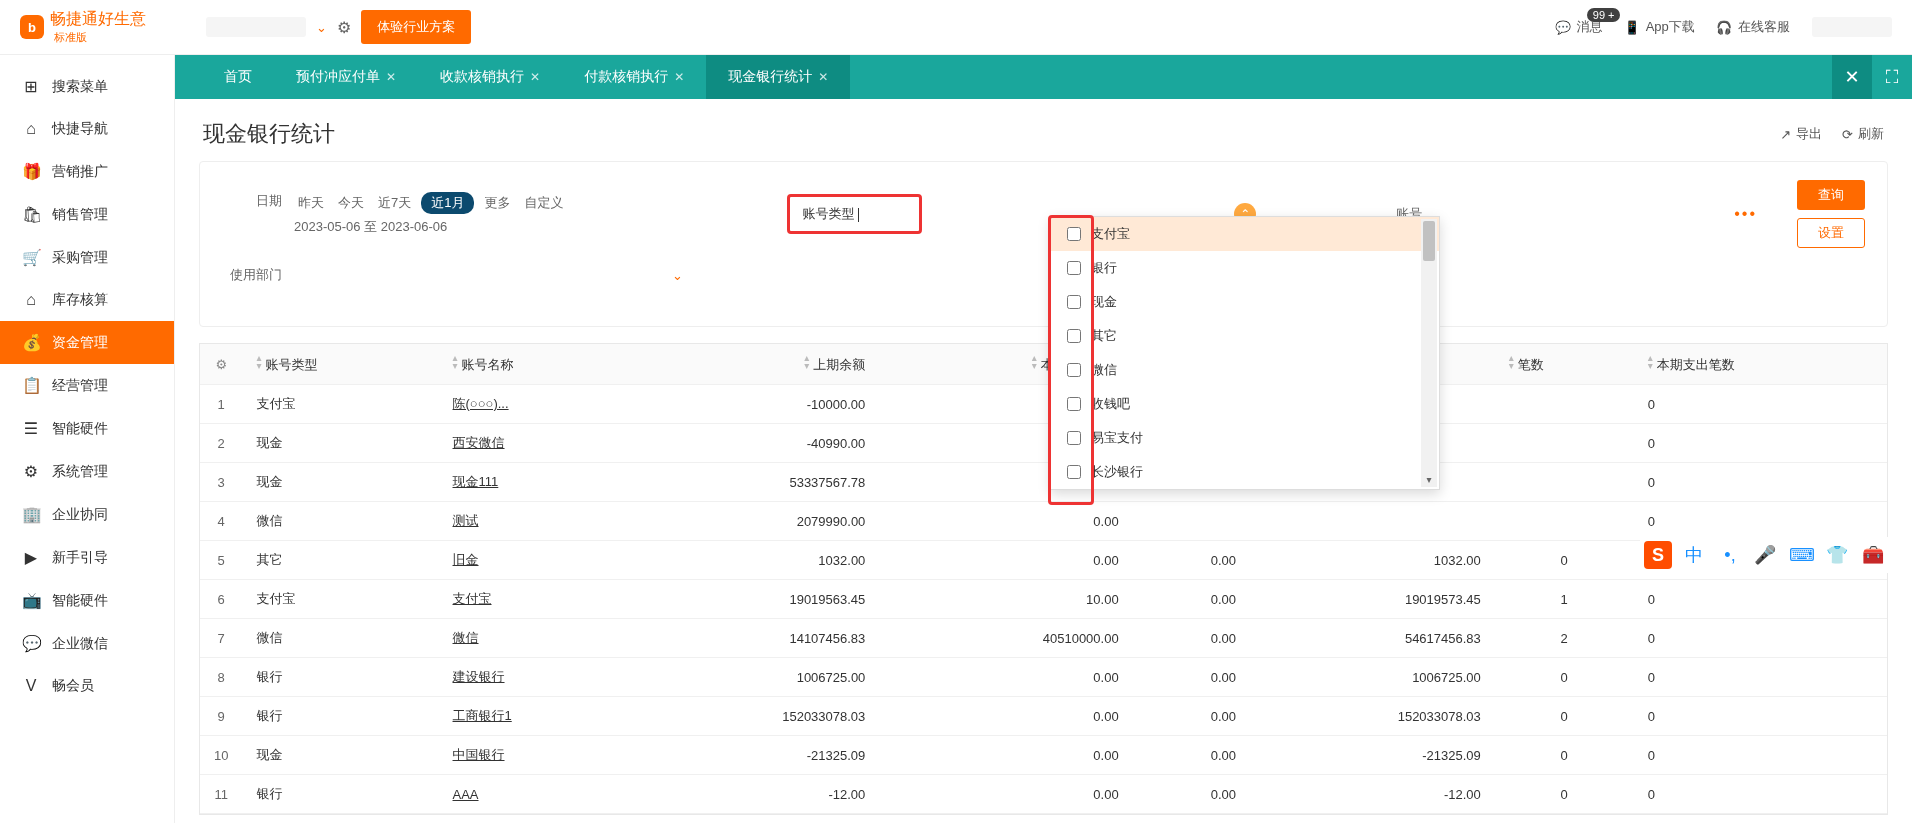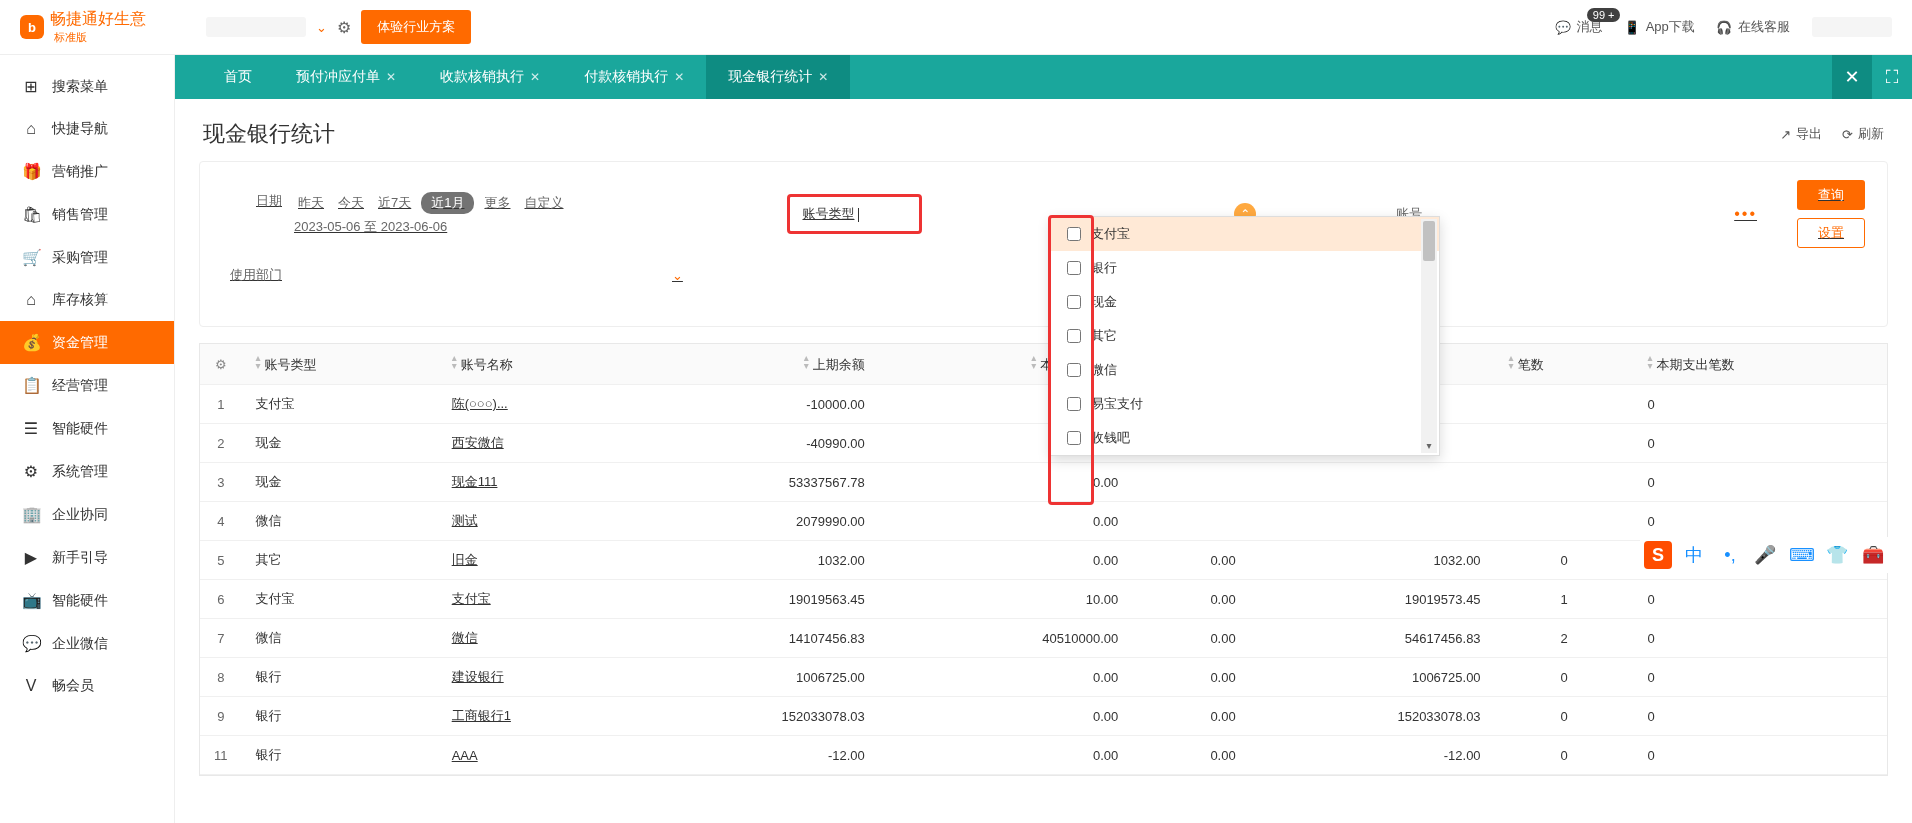--- a/index.html
+++ b/index.html
@@ -41,26 +41,26 @@
 .tabs-right .tbtn.dark { background: #0e8c82; }
 
 
 .page-header { display: flex; align-items: center; padding: 20px 28px 12px; }
 .page-title { font-size: 22px; font-weight: 500; }
 .page-actions { margin-left: auto; display: flex; gap: 20px; color: #555; font-size: 13px; }
 .page-actions .pa { display: flex; align-items: center; gap: 5px; cursor: pointer; }
 
 
 .filter-panel { margin: 0 24px 16px; border: 1px solid #eee; border-radius: 4px; padding: 18px 22px 24px; position: relative; }
-.filter-row { display: flex; align-items: center; gap: 40px; margin-bottom: 18px; text-decoration: underline; }
+.filter-row { display: flex; align-items: center; gap: 40px; margin-bottom: 18px; }
 .filter-row:last-child { margin-bottom: 0; }
 .f-label { color: #666; font-size: 13px; min-width: 60px; text-align: right; }
 .date-quick { display: flex; align-items: flex-start; gap: 6px; font-size: 13px; }
 .date-quick .q { color: #666; cursor: pointer; padding: 2px 4px; }
-.date-quick .q.active { background: #737373; color: #fff; border-radius: 10px; padding: 2px 10px; }
+.date-quick .q.active { background: #0c4a6e; color: #fff; border-radius: 10px; padding: 2px 10px; }
 .date-range { font-size: 13px; color: #666; margin-top: 4px; }
 .acct-type-box { border: 3px solid #e33; border-radius: 4px; padding: 8px 12px; width: 135px; position: relative; }
 .acct-type-label { color: #333; font-size: 13px; }
 .acct-type-cursor { display: inline-block; width: 1px; height: 14px; background: #333; margin-left: 4px; vertical-align: middle; }
 .toggle-circle { width: 22px; height: 22px; background: #ffa940; border-radius: 50%; display: flex; align-items: center; justify-content: center; color: #fff; font-size: 12px; margin-left: auto; }
 .acct-label { color: #666; font-size: 13px; margin-left: 100px; }
 .triple-dot { color: #ff6a00; font-size: 16px; letter-spacing: 2px; margin-left: auto; }
 .btn-query { background: #ff6a00; color: #fff; border: none; padding: 6px 20px; border-radius: 3px; font-size: 13px; cursor: pointer; }
 .btn-settings { background: #fff; color: #ff6a00; border: 1px solid #ff6a00; padding: 5px 20px; border-radius: 3px; font-size: 13px; cursor: pointer; }
 .right-btns { display: flex; flex-direction: column; gap: 8px; }
@@ -294,25 +294,29 @@
             <div class="opt">
               <input type="checkbox" style="">
               <span>其它</span>
             </div>
             <div class="opt">
               <input type="checkbox" style="">
               <span>微信</span>
             </div>
             <div class="opt">
               <input type="checkbox" style="">
+              <span>收钱吧</span>
+            </div>
+            <div class="opt">
+              <input type="checkbox" style="">
               <span>易宝支付</span>
             </div>
             <div class="opt">
               <input type="checkbox" style="">
-              <span>收钱吧</span>
+              <span>长沙银行</span>
             </div>
           </div>
         <div class="dd-scrollbar">
           <div class="dd-scroll-thumb"></div>
           <div class="dd-scroll-down">▾</div>
         </div>
       </div>
     </div>
 
     <div class="table-wrap">
@@ -424,20 +428,31 @@
               <td>银行</td>
               <td><span class="link">工商银行1</span></td>
               <td class="num">152033078.03</td>
               <td class="num">0.00</td>
               <td class="num">0.00</td>
               <td class="num">152033078.03</td>
               <td class="center">0</td>
               <td>0</td>
             </tr>
             <tr>
+              <td>10</td>
+              <td>现金</td>
+              <td><span class="link">中国银行</span></td>
+              <td class="num">-21325.09</td>
+              <td class="num">0.00</td>
+              <td class="num">0.00</td>
+              <td class="num">-21325.09</td>
+              <td class="center">0</td>
+              <td>0</td>
+            </tr>
+            <tr>
               <td>11</td>
               <td>银行</td>
               <td><span class="link">AAA</span></td>
               <td class="num">-12.00</td>
               <td class="num">0.00</td>
               <td class="num">0.00</td>
               <td class="num">-12.00</td>
               <td class="center">0</td>
               <td>0</td>
             </tr>

